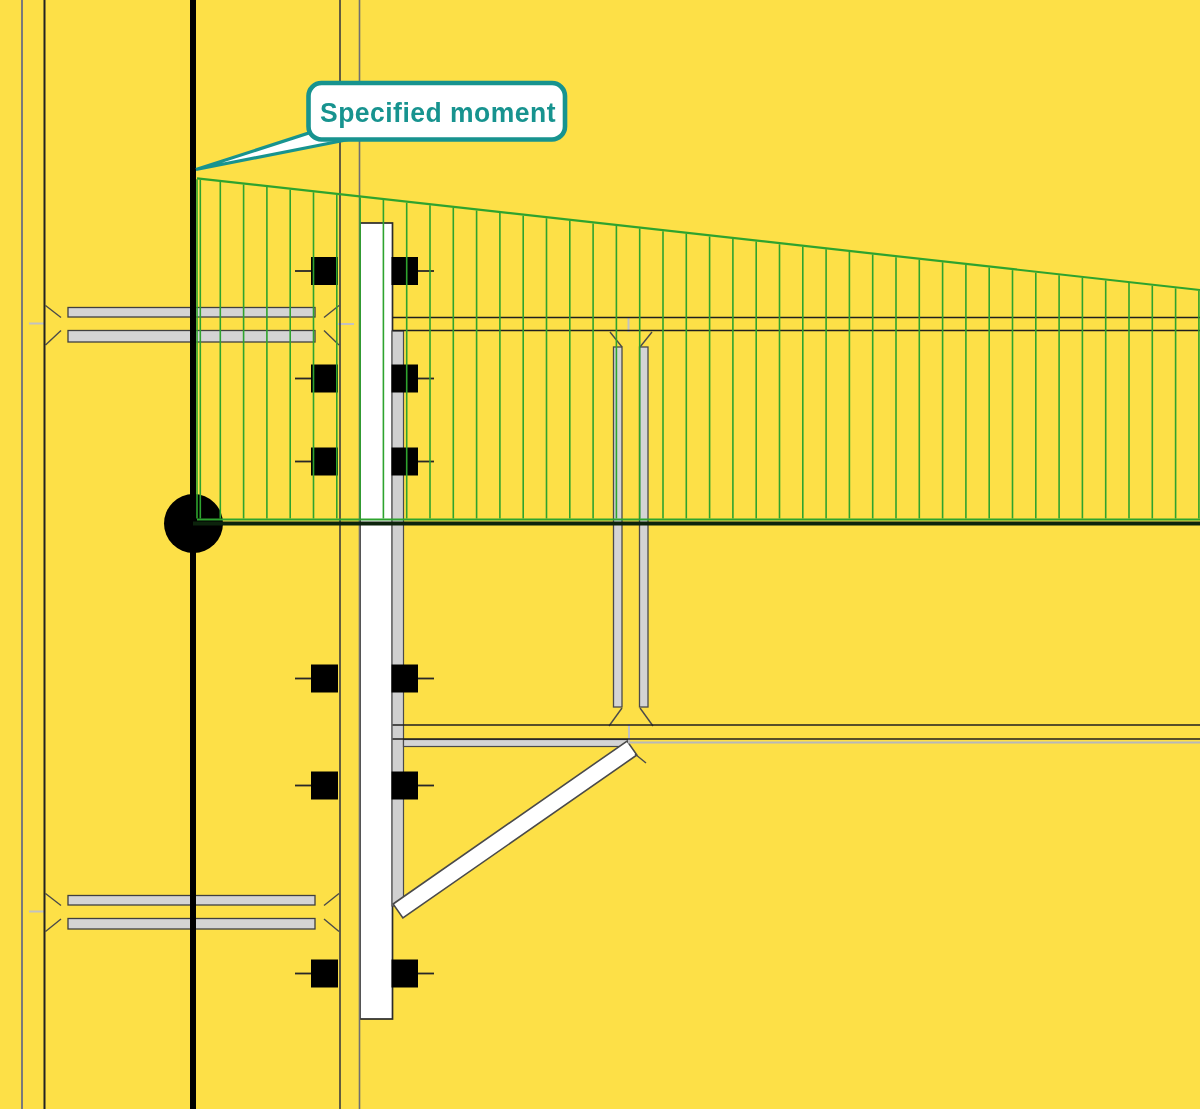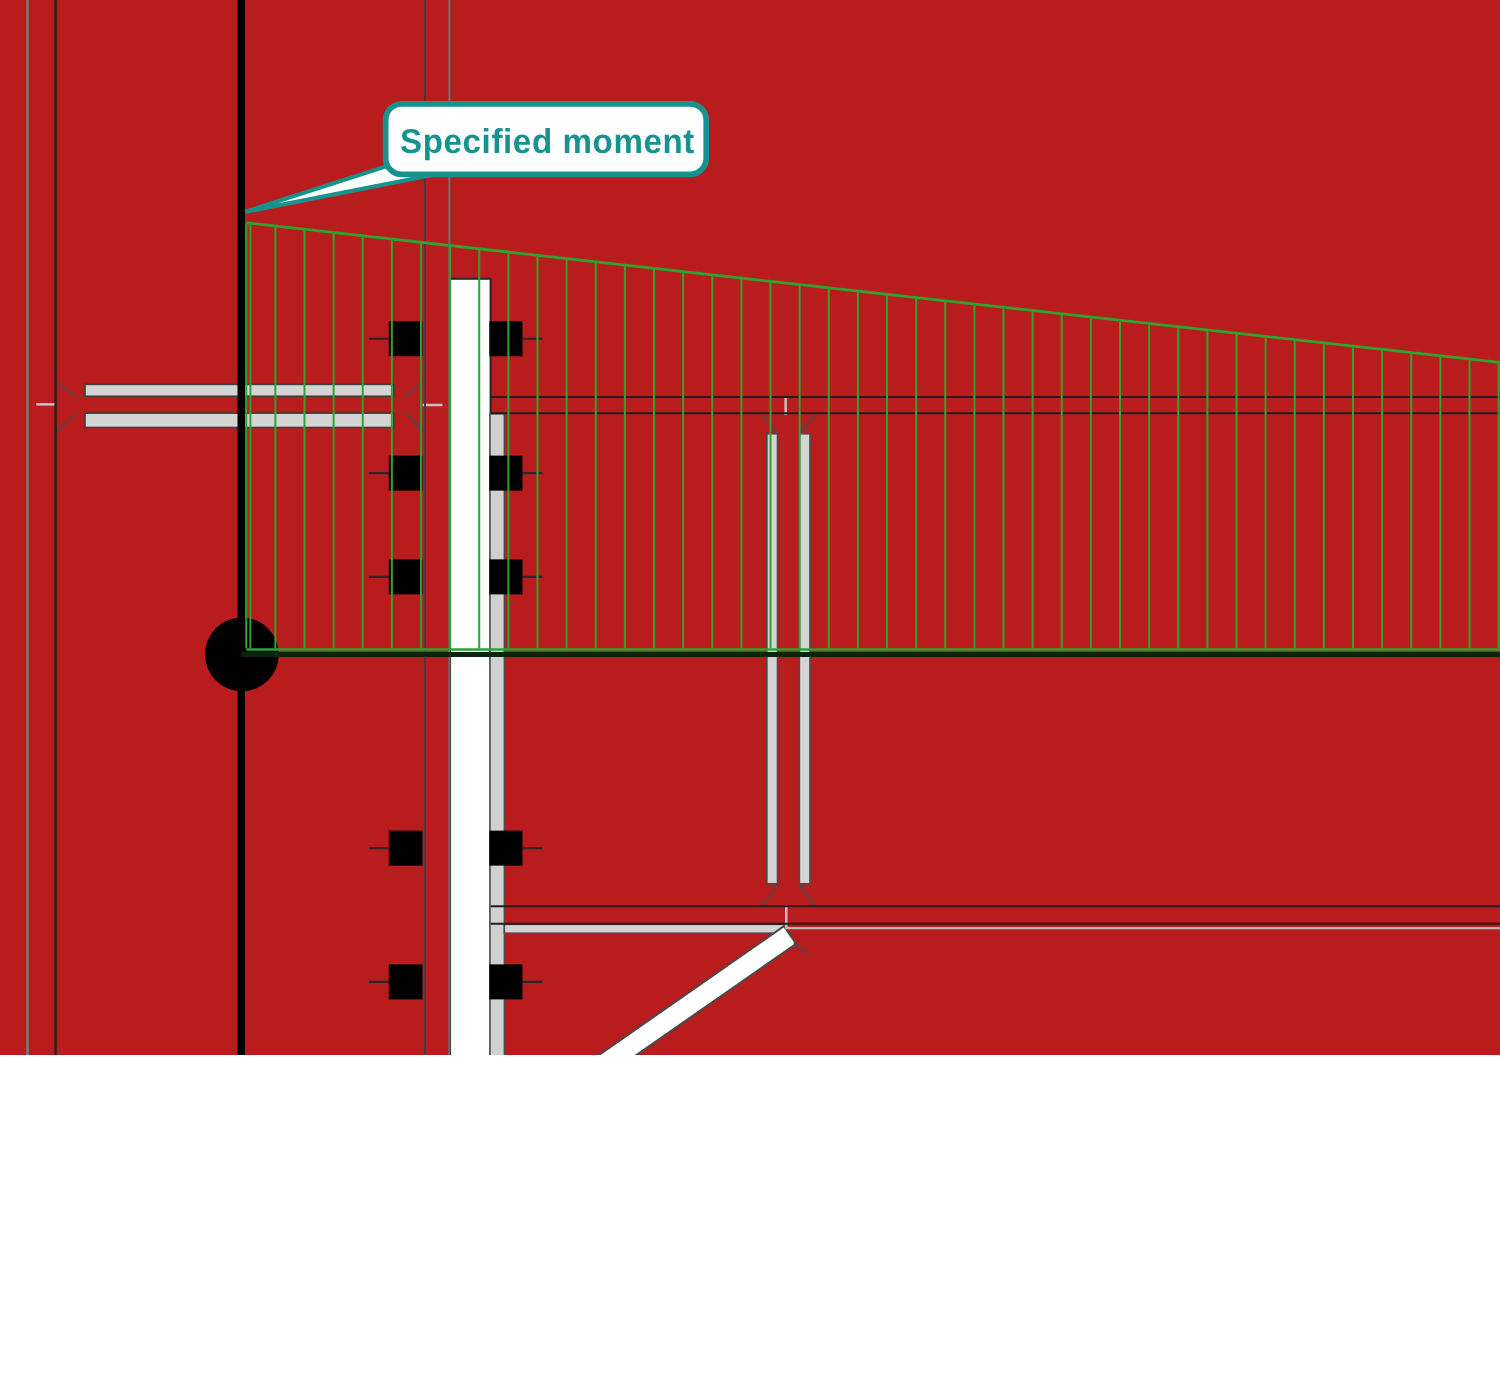--- a/index.html
+++ b/index.html
@@ -1,16 +1,16 @@
 <!DOCTYPE html>
 <html><head>
 <meta charset="utf-8">
 <style>
   html,body{margin:0;padding:0;background:#ffffff;}
-  .canvas-wrap{width:1200px;height:844px;position:relative;background:#b91c1c;overflow:hidden;}
+  .canvas-wrap{width:1200px;height:1109px;position:relative;background:#fde047;overflow:hidden;}
   svg{display:block;}
   .callout-text{
     font-family:"Liberation Sans", sans-serif;
     font-weight:bold;
     letter-spacing:.5px;
   }
 </style>
 </head>
 <body>
 

